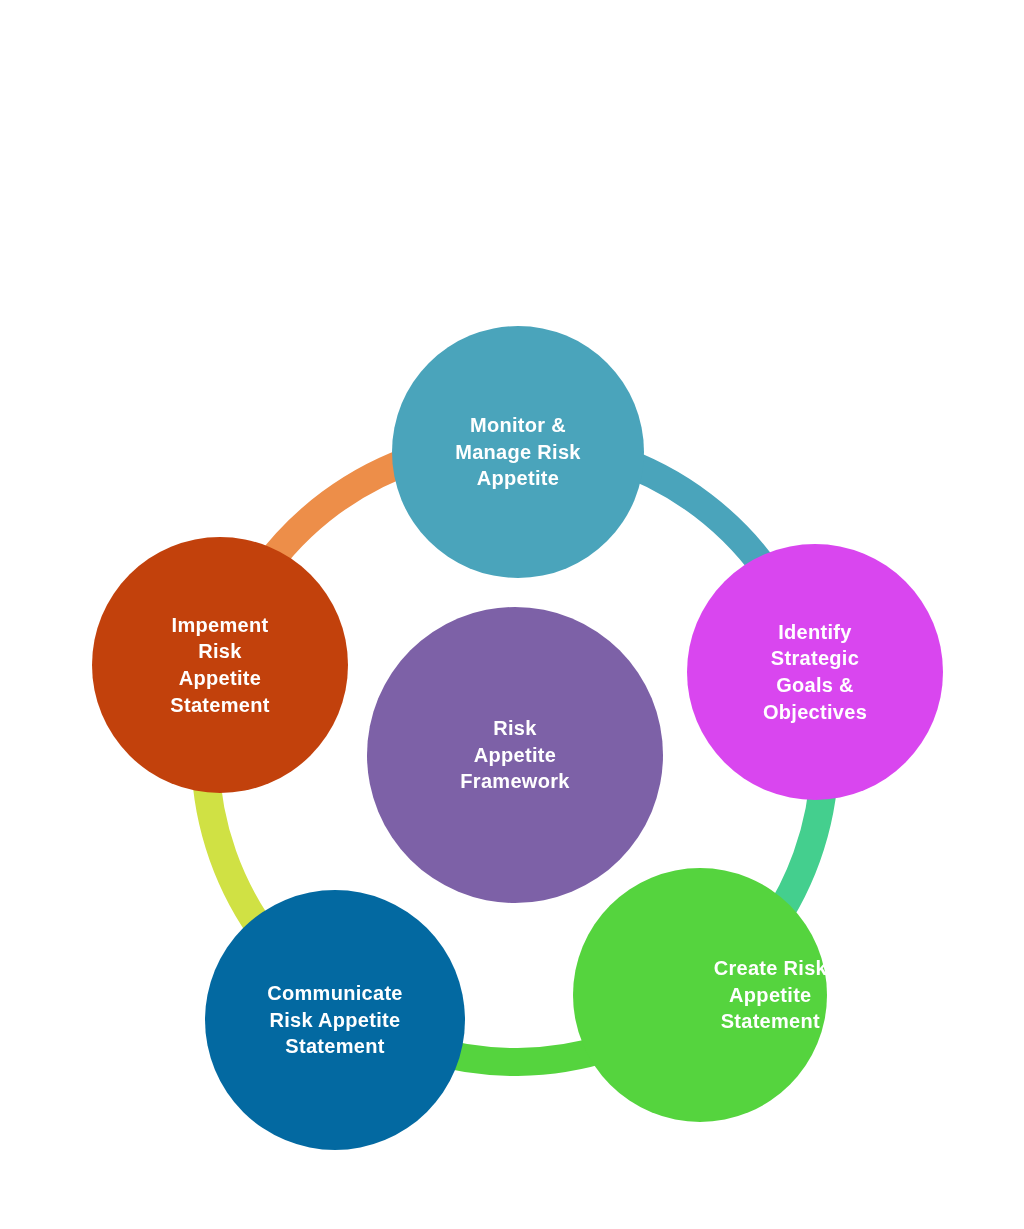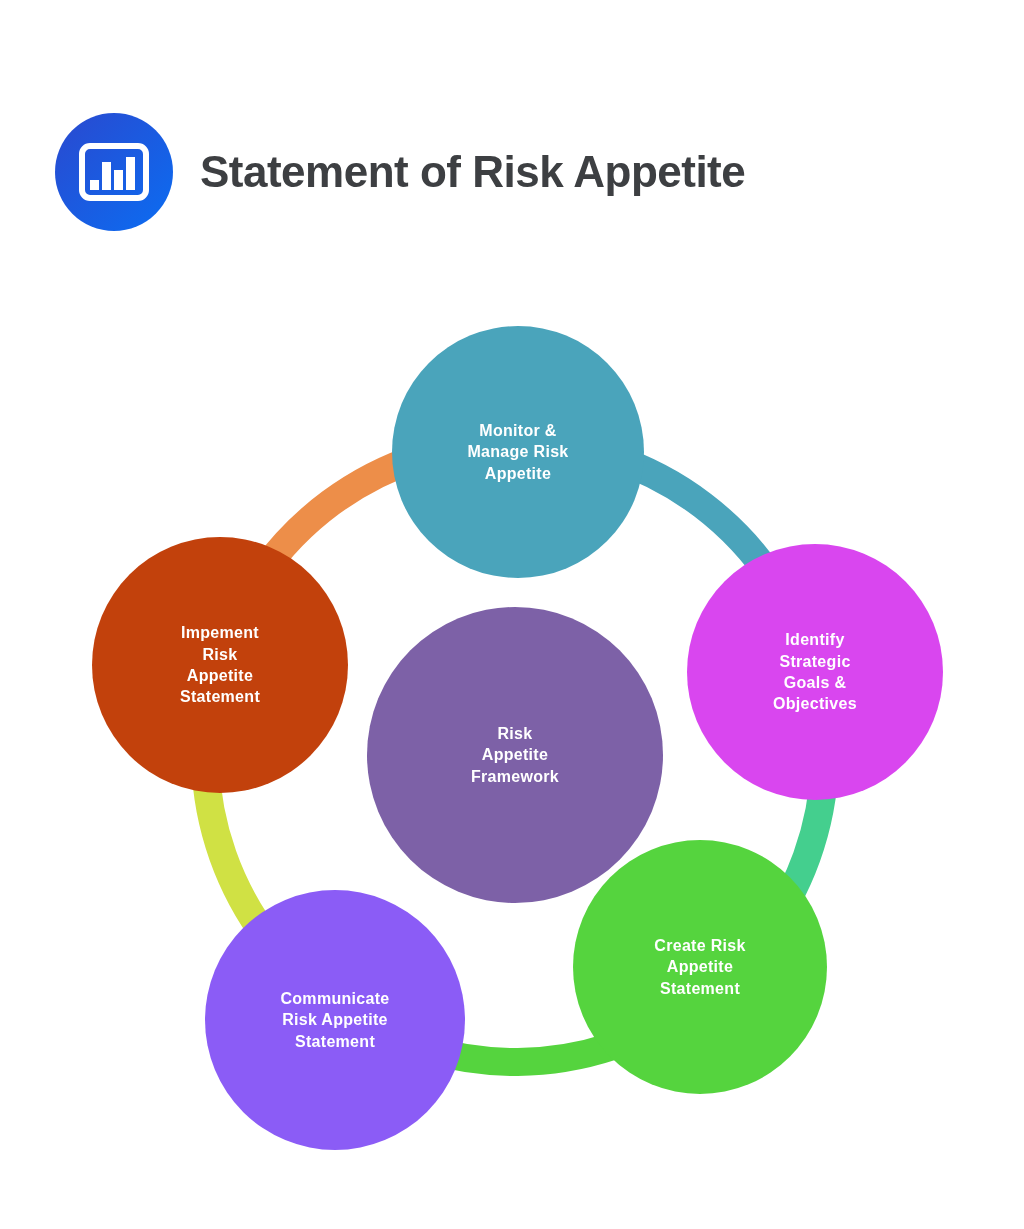--- a/index.html
+++ b/index.html
@@ -57,60 +57,39 @@
     position: absolute;
     z-index: 2;
     border-radius: 50%;
     display: flex;
     align-items: center;
     justify-content: center;
     text-align: center;
   }
   .node-label {
     color: #ffffff;
-    font-size: 16px;
+    font-size: 20px;
     font-weight: 700;
     line-height: 1.33;
     letter-spacing: 0.3px;
     white-space: pre-line;
   }
   
   .node-center       { left: 367px; top: 607px; width: 296px; height: 296px; }
   .node-monitor      { left: 392px; top: 326px; width: 252px; height: 252px; }
   .node-identify     { left: 687px; top: 544px; width: 256px; height: 256px; }
-  .node-create       { left: 573px; top: 840px; width: 254px; height: 254px; }
+  .node-create       { left: 573px; top: 868px; width: 254px; height: 254px; justify-content: flex-end; }
   .node-communicate  { left: 205px; top: 890px; width: 260px; height: 260px; }
   .node-implement    { left:  92px; top: 537px; width: 256px; height: 256px; }
 </style>
 </head>
 <body>
 
 <div class="page">
 
-  <div class="header">
-    <div class="logo-badge">
-      <svg width="118" height="118" viewBox="0 0 118 118">
-        <defs>
-          <linearGradient id="logo-grad" x1="0" y1="0" x2="1" y2="1">
-            <stop offset="0" stop-color="#2a49cf"></stop>
-            <stop offset="1" stop-color="#0b6df2"></stop>
-          </linearGradient>
-        </defs>
-        <circle cx="59" cy="59" r="59" fill="url(#logo-grad)"></circle>
-        <rect x="27" y="33" width="64" height="52" rx="8" fill="none" stroke-width="6" stroke="#ffffff"></rect>
-        <g>
-          <rect x="35" y="67" width="9" height="10" fill="#ffffff"></rect>
-          <rect x="47" y="49" width="9" height="28" fill="#ffffff"></rect>
-          <rect x="59" y="57" width="9" height="20" fill="#ffffff"></rect>
-          <rect x="71" y="44" width="9" height="33" fill="#ffffff"></rect>
-        </g>
-      </svg>
-    </div>
-    <h1 class="page-title">Statement of Risk Appetite</h1>
-  </div>
 
   <div class="diagram">
 
     <svg class="ring-svg" width="1024" height="1229" viewBox="0 0 1024 1229">
       <path d="M 515 442 A 310 310 0 0 1 813.9 669.7" fill="none" stroke-width="28" stroke="#4aa4bb"></path>
       <path d="M 813.9 669.7 A 310 310 0 0 1 692.8 1005.9" fill="none" stroke-width="28" stroke="#44cf8e"></path>
       <path d="M 692.8 1005.9 A 310 310 0 0 1 341.7 1009" fill="none" stroke-width="28" stroke="#55d43e"></path>
       <path d="M 341.7 1009 A 310 310 0 0 1 218.6 661.4" fill="none" stroke-width="28" stroke="#d0e144"></path>
       <path d="M 218.6 661.4 A 310 310 0 0 1 515 442" fill="none" stroke-width="28" stroke="#ed8e49"></path>
     </svg>
@@ -133,21 +112,21 @@
 Goals &amp;
 Objectives</div>
     </div>
 
     <div class="node node-create" style="background-color: rgb(85, 212, 62);">
       <div class="node-label">Create Risk
 Appetite
 Statement</div>
     </div>
 
-    <div class="node node-communicate" style="background-color: #8b5cf6;">
+    <div class="node node-communicate" style="background-color: #0369a1;">
       <div class="node-label">Communicate
 Risk Appetite
 Statement</div>
     </div>
 
     <div class="node node-implement" style="background-color: #c2410c;">
       <div class="node-label">Impement
 Risk
 Appetite
 Statement</div>

